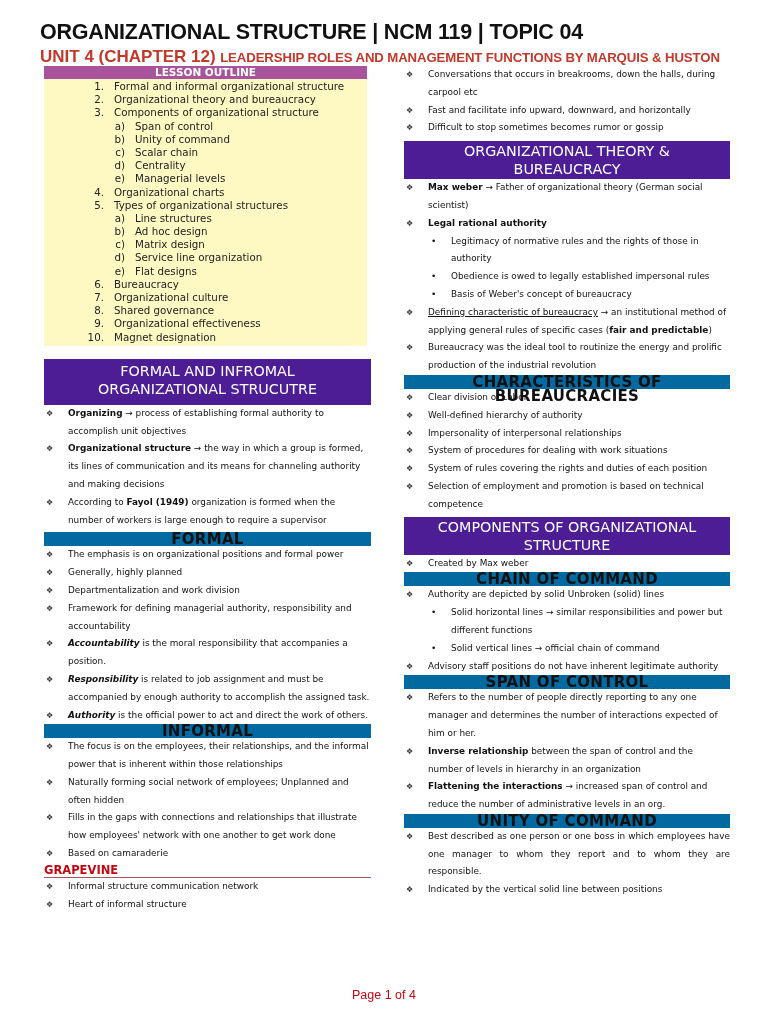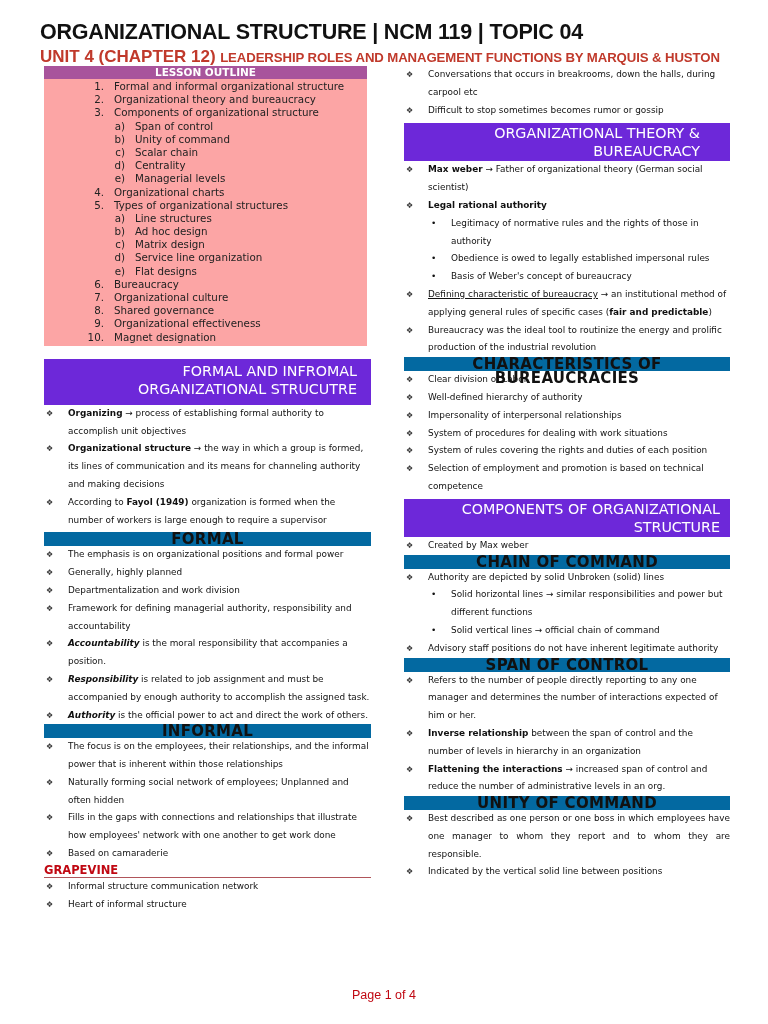--- a/index.html
+++ b/index.html
@@ -8,28 +8,28 @@
 
   .title { position: absolute; left: 40px; top: 20px; font-family: "Liberation Sans", sans-serif; font-weight: bold; font-size: 21.5px; letter-spacing: -0.2px; color: #111; white-space: nowrap; }
   .subtitle { position: absolute; left: 40px; top: 47px; font-family: "Liberation Sans", sans-serif; font-weight: bold; color: #c0392b; white-space: nowrap; }
   .subtitle .big { font-size: 17px; }
   .subtitle .small { font-size: 13.2px; letter-spacing: -0.1px; }
 
   .col { position: absolute; top: 66px; width: 327px; }
   .col-left { left: 44px; }
   .col-right { left: 404px; top: 66px; width: 326px; }
 
-  .outline { background: #fca5a5; width: 323px; }
+  .outline { background: #fef9c3; width: 323px; }
   .outline-head { background: #a8549c; color: #fff; text-align: center; font-size: 10.5px; font-weight: bold; height: 13px; line-height: 13px; }
   .outline ol { list-style: none; font-family: "DejaVu Sans", sans-serif; font-size: 10.3px; color: #222; padding: 1px 0 2px 8px; }
   .outline li { height: 13.2px; line-height: 13.2px; white-space: nowrap; }
   .outline .num { display: inline-block; width: 62px; text-align: right; padding-right: 10px; }
   .outline .sub .num { width: 83px; padding-right: 10px; }
 
-  .redbar { background: #6d28d9; color: #fff; text-align: right; font-size: 14.3px; line-height: 18px; padding: 1px 4px 0; }
+  .redbar { background: #4c1d95; color: #fff; text-align: center; font-size: 14.3px; line-height: 18px; padding: 1px 4px 0; }
   .peachbar { background: #0369a1; color: #111; text-align: center; font-weight: bold; font-size: 15px; height: 14px; line-height: 14px; letter-spacing: 0.3px; }
   .grapevine { color: #c00812; font-weight: bold; font-size: 11.5px; border-bottom: 1.5px solid #b0555a; height: 15px; line-height: 14px; }
 
   .bl { list-style: none; font-size: 8.9px; color: #111; }
   .bl > li { position: relative; padding-left: 24px; line-height: 17.8px; }
   .bl > li::before { content: "\2756"; position: absolute; left: 2px; top: 0; font-size: 8px; color: #333; }
   .bl ul { list-style: none; }
   .bl ul li { position: relative; padding-left: 23px; line-height: 17.8px; }
   .bl ul li::before { content: "\2022"; position: absolute; left: 3px; top: 0; font-size: 9px; }
   b { font-weight: bold; }
@@ -105,20 +105,21 @@
   <div class="grapevine">GRAPEVINE</div>
   <ul class="bl">
     <li>Informal structure communication network</li>
     <li>Heart of informal structure</li>
   </ul>
 </div>
 
 <div class="col col-right">
   <ul class="bl">
     <li>Conversations that occurs in breakrooms, down the halls, during carpool etc</li>
+    <li>Fast and facilitate info upward, downward, and horizontally</li>
     <li>Difficult to stop sometimes becomes rumor or gossip</li>
   </ul>
 
   <div style="height:4px"></div>
   <div class="redbar" style="padding:1px 30px 1px;">ORGANIZATIONAL THEORY &amp; BUREAUCRACY</div>
   <ul class="bl">
     <li><b>Max weber</b><span> → Father of organizational theory (German social scientist)</span></li>
     <li><b>Legal rational authority</b>
       <ul>
         <li>Legitimacy of normative rules and the rights of those in authority</li>

